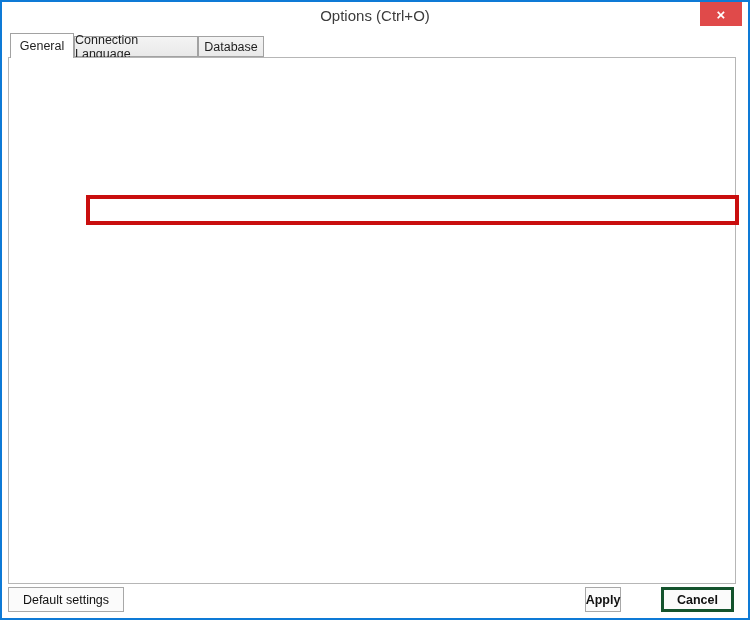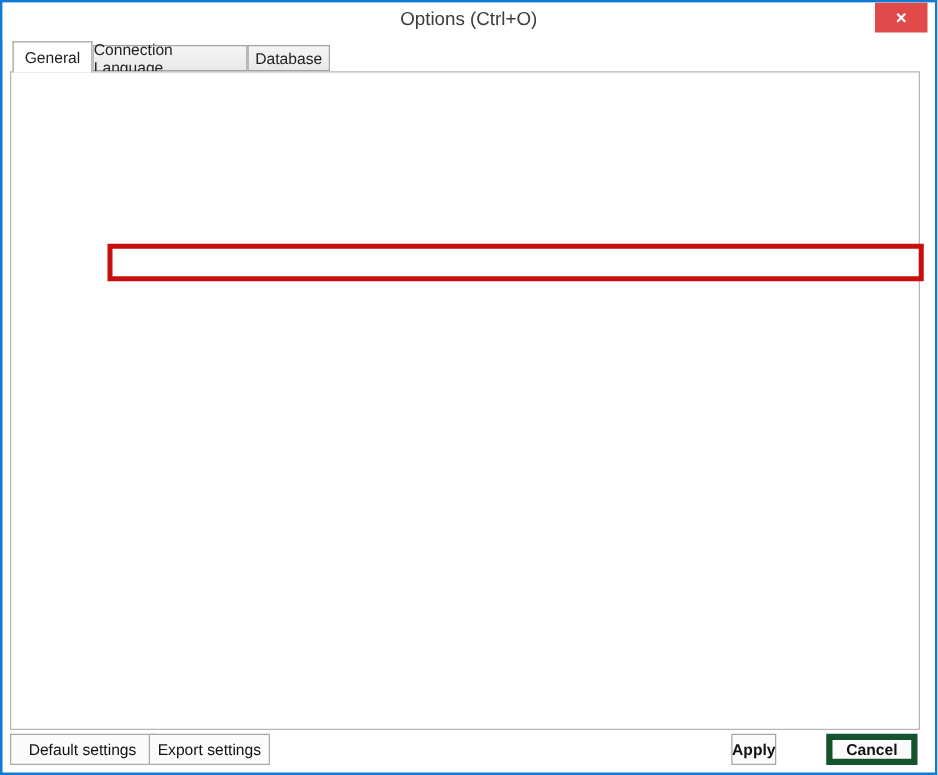--- a/index.html
+++ b/index.html
@@ -65,21 +65,21 @@
   
   .annotation-rect { position:absolute; left:84px; top:193px; width:653px; height:30px;
                      border:4px solid #c90e0e; z-index:6; pointer-events:none; }
   
   .btn { position:absolute; top:585px; height:25px; background:#fbfbfb; border:1px solid #a8a8a8;
          display:flex; align-items:center; justify-content:center; font-size:12.5px; color:#111; cursor:pointer; }
   #btn-default { left:6px;   width:116px; }
   #btn-export  { left:117px; width:97px; }
   #btn-import  { left:220px; width:101px; }
   #btn-apply   { left:583px; width:36px;  font-weight:bold; }
-  #btn-cancel  { left:659px; width:73px;  font-weight:bold; border:5px solid #14532d; }
+  #btn-cancel  { left:659px; width:73px;  font-weight:bold; border:3px solid #14532d; }
 </style>
 </head>
 <body>
 
 <div class="window" style="border-color: rgb(14, 122, 214); padding-left: 36px;">
 
   <div class="titlebar">
     <div class="title">Options (Ctrl+O)</div>
     <div class="close-btn" style="background-color: rgb(224, 74, 74);">
       <span>×</span>
@@ -175,23 +175,20 @@
     <span class="swatch" style="background-color: rgb(255, 69, 0);"></span>
     <span>#FFFF4500</span>
     <span class="combo-btn">
       <span class="chev-down"></span>
     </span>
   </div>
 
   <div class="btn" id="btn-default">
     <span>Default settings</span>
   </div>
-  <div class="btn" id="btn-export">
-    <span>Export settings</span>
-  </div>
   <div class="btn" id="btn-apply">
     <span>Apply</span>
   </div>
   <div class="btn" id="btn-cancel">
     <span>Cancel</span>
   </div>
 
 </div>
 
 </body></html>

